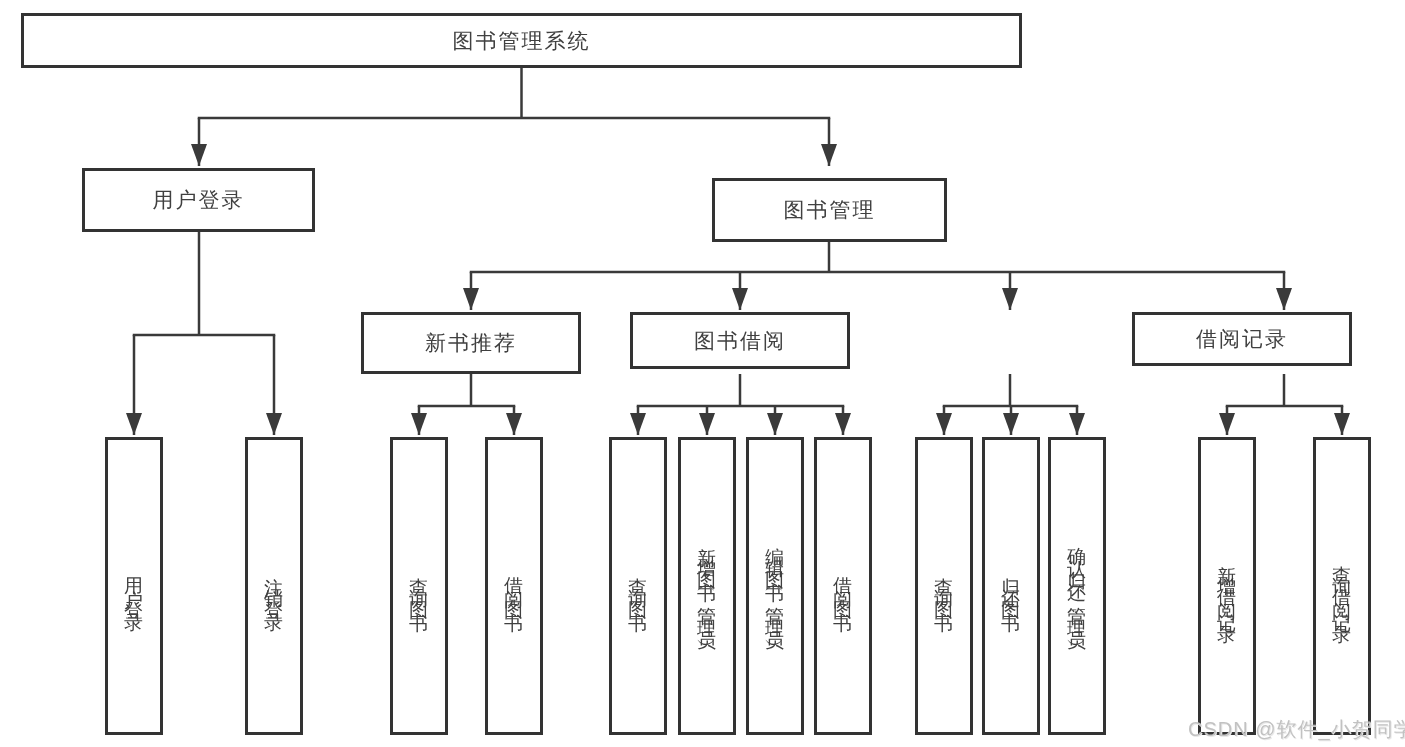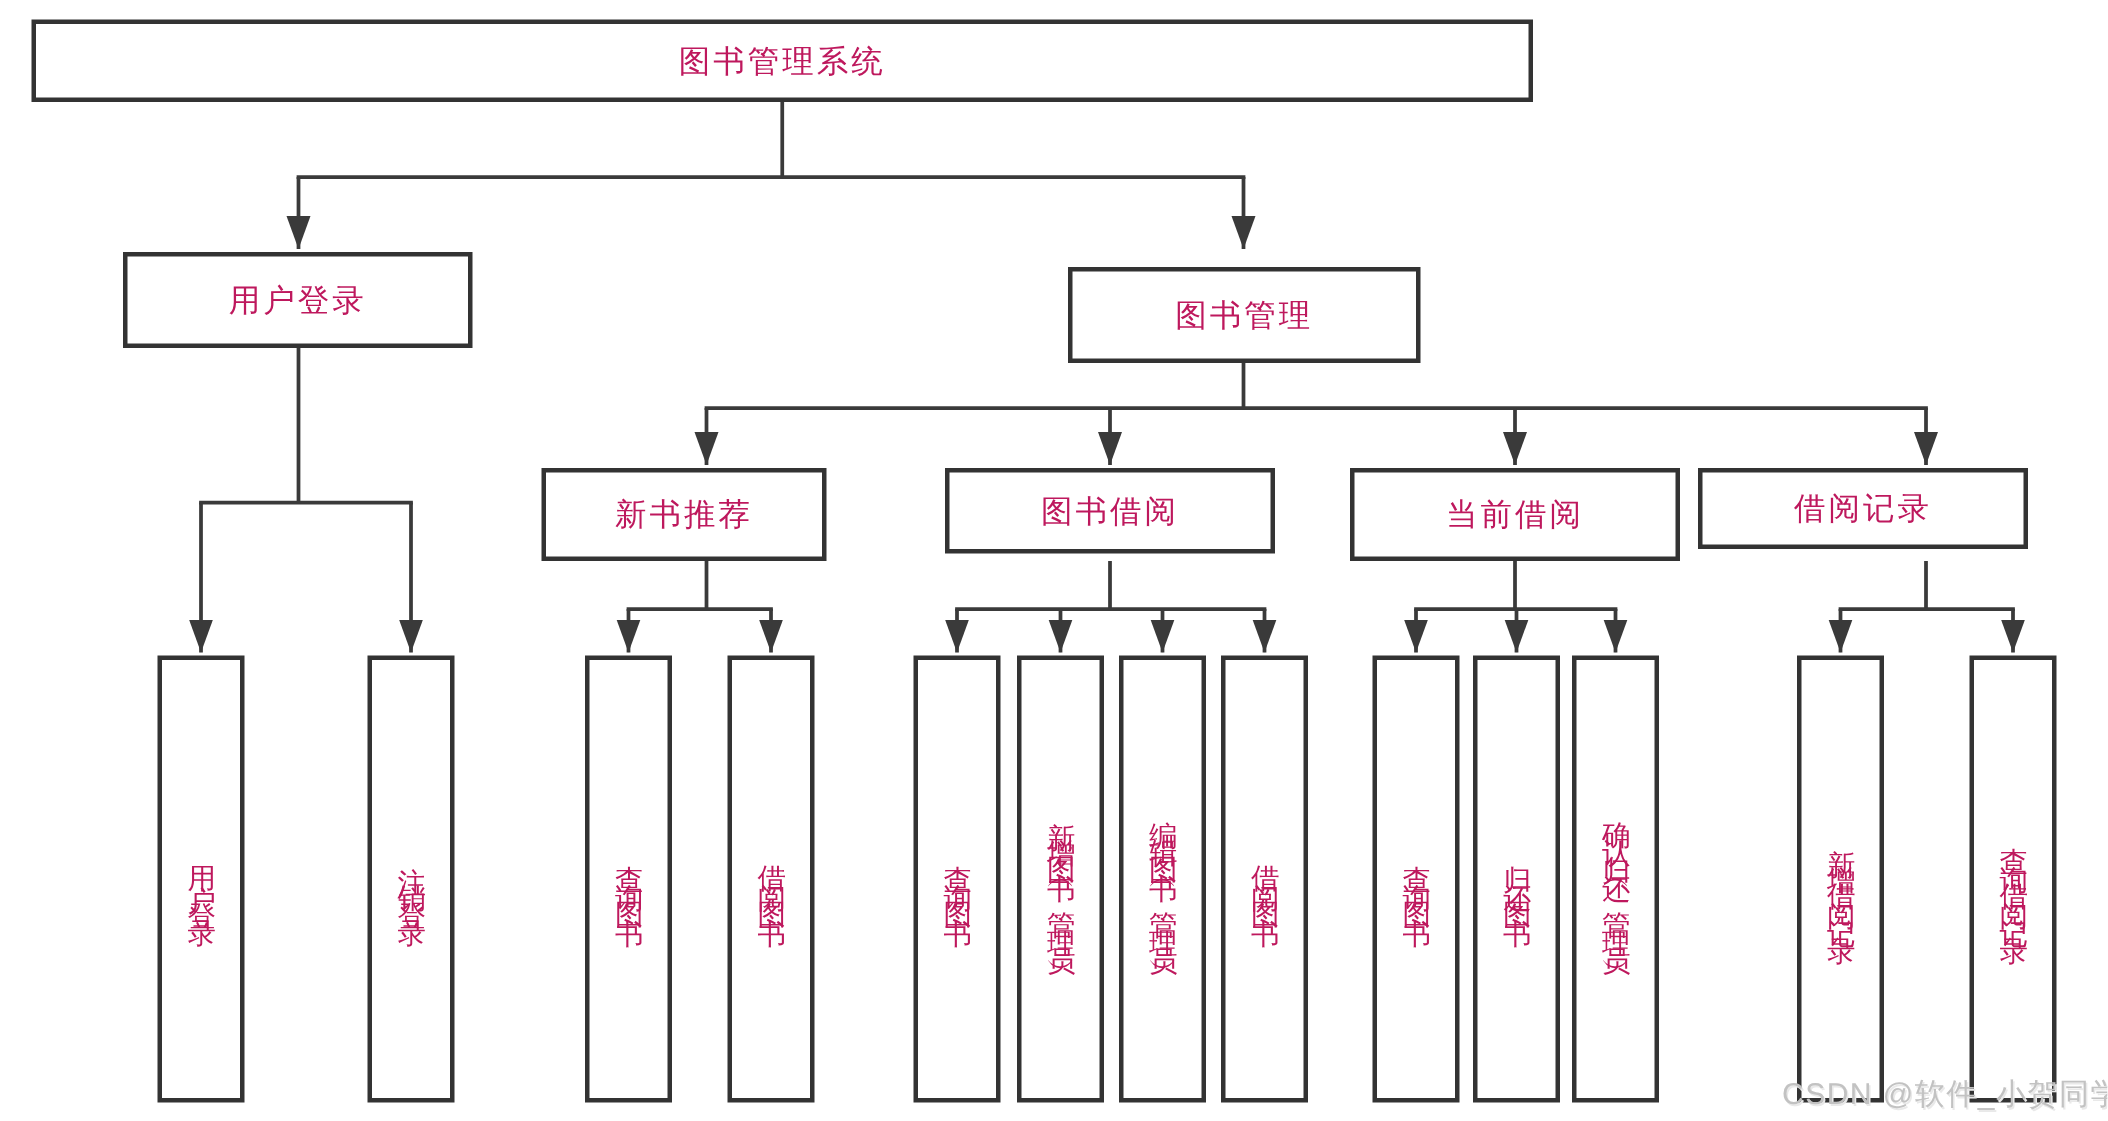--- a/index.html
+++ b/index.html
@@ -15,21 +15,21 @@
     position: absolute;
     left: 0; top: 0;
     width: 1405px; height: 747px;
     pointer-events: none;
   }
   .box {
     position: absolute;
     box-sizing: border-box;
     background: #ffffff;
     border: 3px solid #333333;
-    color: #be185d;
+    color: #404040;
     display: flex;
     align-items: center;
     justify-content: center;
   }
   .h-box {
     font-size: 21px;
     letter-spacing: 2px;
     white-space: nowrap;
   }
   .v-box {
@@ -104,23 +104,22 @@
       <path d="M1227,406 V435" marker-end="url(#ah)"></path>
       <path d="M1342,406 V435" marker-end="url(#ah)"></path>
     </g>
   </svg>
 
   <div class="box h-box" style="left:21px; top:13px; width:1001px; height:55px;">图书管理系统</div>
 
   <div class="box h-box" style="left:82px; top:168px; width:233px; height:64px;">用户登录</div>
   <div class="box h-box" style="left:712px; top:178px; width:235px; height:64px;">图书管理</div>
 
-  <div class="box h-box" style="left:361px; top:312px; width:190px; height:62px;">新书推荐</div>
+  <div class="box h-box" style="left:361px; top:312px; width:220px; height:62px;">新书推荐</div>
   <div class="box h-box" style="left:630px; top:312px; width:220px; height:57px;">图书借阅</div>
-  <div class="box h-box" style="left:900px; top:312px; width:220px; height:62px;">当前借阅</div>
   <div class="box h-box" style="left:1132px; top:312px; width:220px; height:54px;">借阅记录</div>
 
   <div class="box v-box" style="left:105px; top:437px; width:58px; height:298px;">用户登录</div>
   <div class="box v-box" style="left:245px; top:437px; width:58px; height:298px;">注销登录</div>
 
   <div class="box v-box" style="left:390px; top:437px; width:58px; height:298px;">查询图书</div>
   <div class="box v-box" style="left:485px; top:437px; width:58px; height:298px;">借阅图书</div>
 
   <div class="box v-box" style="left:609px; top:437px; width:58px; height:298px;">查询图书</div>
   <div class="box v-box" style="left:678px; top:437px; width:58px; height:298px;">新增图书（管理员）</div>

